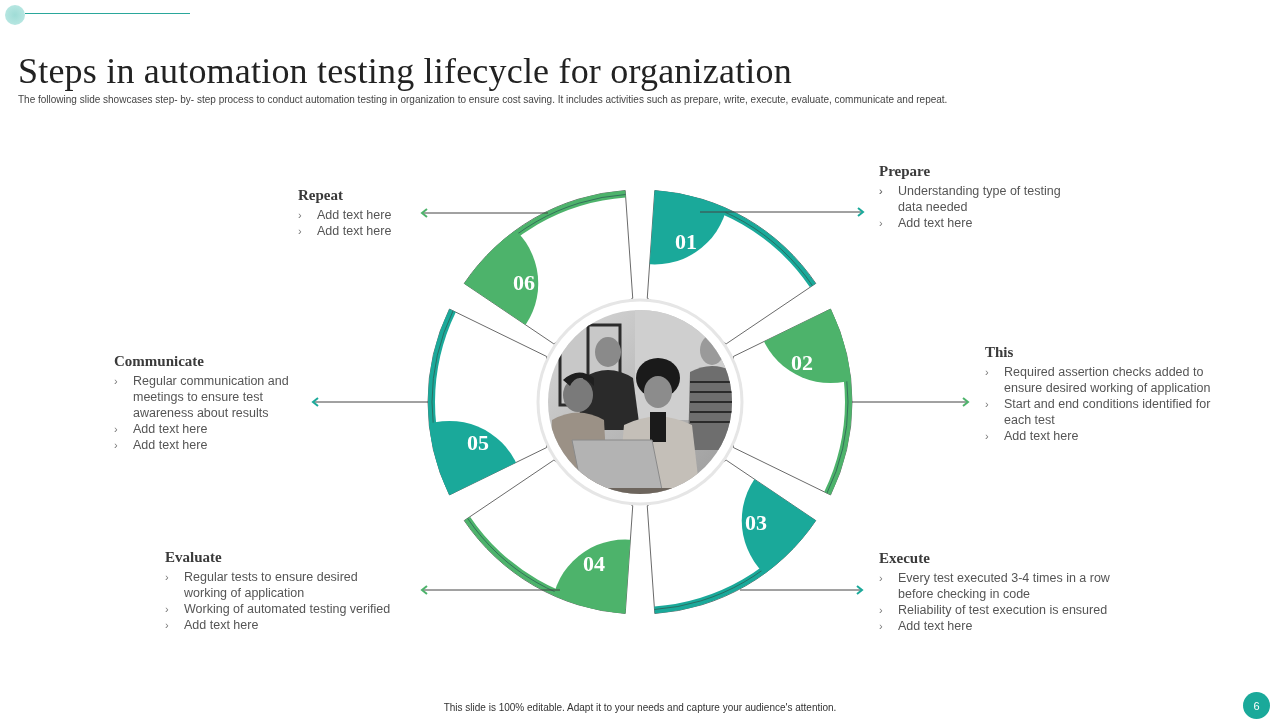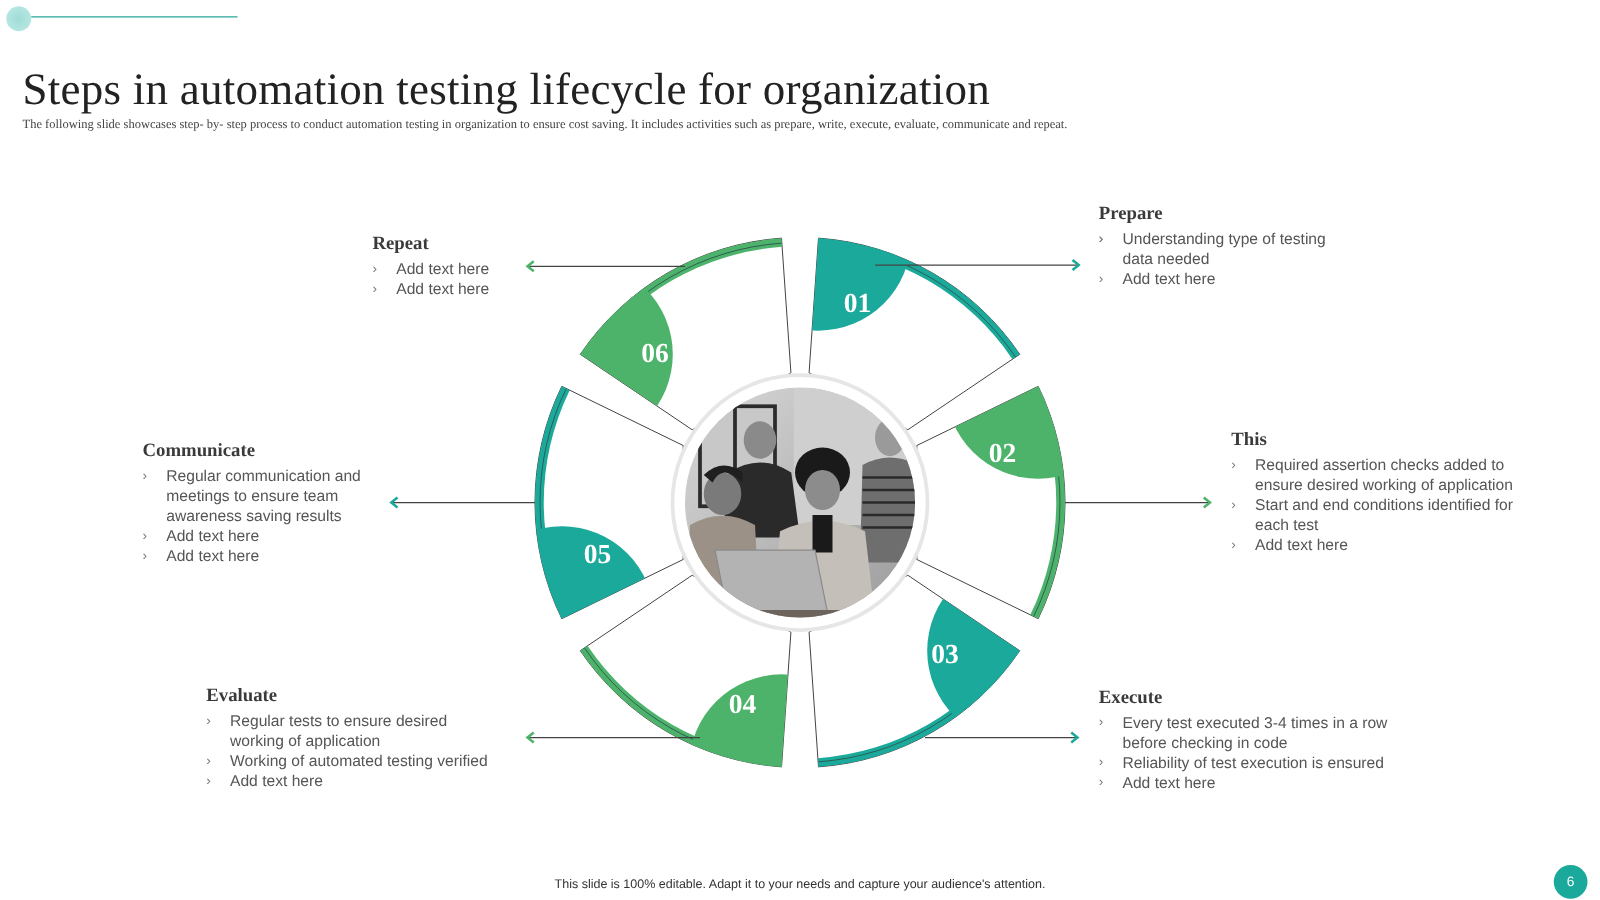--- a/index.html
+++ b/index.html
@@ -1,20 +1,20 @@
 <!DOCTYPE html>
 <html><head>
 <meta charset="utf-8">
 <style>
   html,body{margin:0;padding:0;background:#ffffff;}
   body{width:1280px;height:720px;position:relative;overflow:hidden;font-family:"Liberation Sans",sans-serif;color:#333;}
   .deco{position:absolute;left:5px;top:5px;width:20px;height:20px;border-radius:50%;background:radial-gradient(circle,#9fdcd6 0%,#b6e6e1 70%,#d4f0ed 100%);}
   .deco-line{position:absolute;left:25px;top:13px;width:165px;height:1px;background:#2aa79b;}
   .title{position:absolute;left:18px;top:50px;font-family:"Liberation Serif",serif;font-size:36px;color:#222;white-space:nowrap;letter-spacing:0.2px;}
-  .subtitle{position:absolute;left:18px;top:94px;font-size:10px;color:#444;white-space:nowrap;font-family:Liberation Serif, serif;}
+  .subtitle{position:absolute;left:18px;top:94px;font-size:10px;color:#444;white-space:nowrap;}
   .diagram{position:absolute;left:0;top:0;}
   .block{position:absolute;}
   .block h3{margin:0 0 3px 0;font-family:"Liberation Serif",serif;font-weight:bold;font-size:15px;color:#3a3a3a;}
   .block ul{margin:0;padding:0;list-style:none;}
   .block li{position:relative;padding-left:19px;font-size:12.5px;line-height:16px;color:#555;}
   .block li .bul{position:absolute;left:0;top:0;color:#777;font-size:11px;}
   .footer{position:absolute;left:0;width:1280px;top:702px;text-align:center;font-size:10px;color:#333;}
   .page-num{position:absolute;left:1243px;top:692px;width:27px;height:27px;border-radius:50%;background:#1aa99a;color:#fff;font-size:11px;display:flex;align-items:center;justify-content:center;}
   .num-text{font-family:"Liberation Serif",serif;font-weight:bold;font-size:22px;fill:#ffffff;}
 </style>
@@ -179,21 +179,21 @@
   <ul>
     <li style="width:200px;"><span class="bul">›</span><span>Regular tests to ensure  desired working of application</span></li>
     <li><span class="bul">›</span><span>Working of automated testing verified</span></li>
     <li><span class="bul">›</span><span>Add text here</span></li>
   </ul>
 </div>
 
 <div class="block" style="left:114px;top:353px;width:190px;">
   <h3>Communicate</h3>
   <ul>
-    <li><span class="bul">›</span><span>Regular  communication and meetings to ensure team awareness  saving results</span></li>
+    <li><span class="bul">›</span><span>Regular  communication and meetings to ensure test awareness  about results</span></li>
     <li><span class="bul">›</span><span>Add text here</span></li>
     <li><span class="bul">›</span><span>Add text here</span></li>
   </ul>
 </div>
 
 <div class="block" style="left:298px;top:187px;width:150px;">
   <h3>Repeat</h3>
   <ul>
     <li><span class="bul">›</span><span>Add text here</span></li>
     <li><span class="bul">›</span><span>Add text here</span></li>

